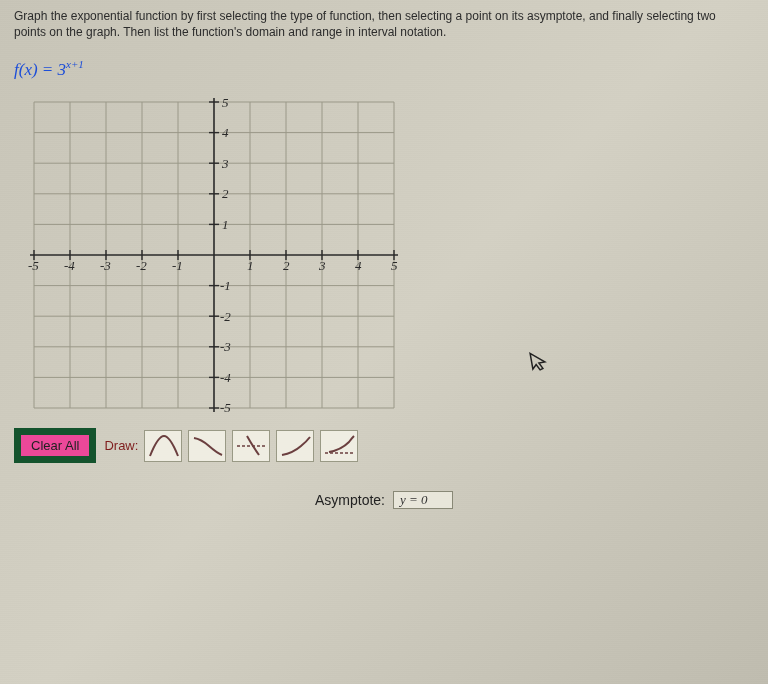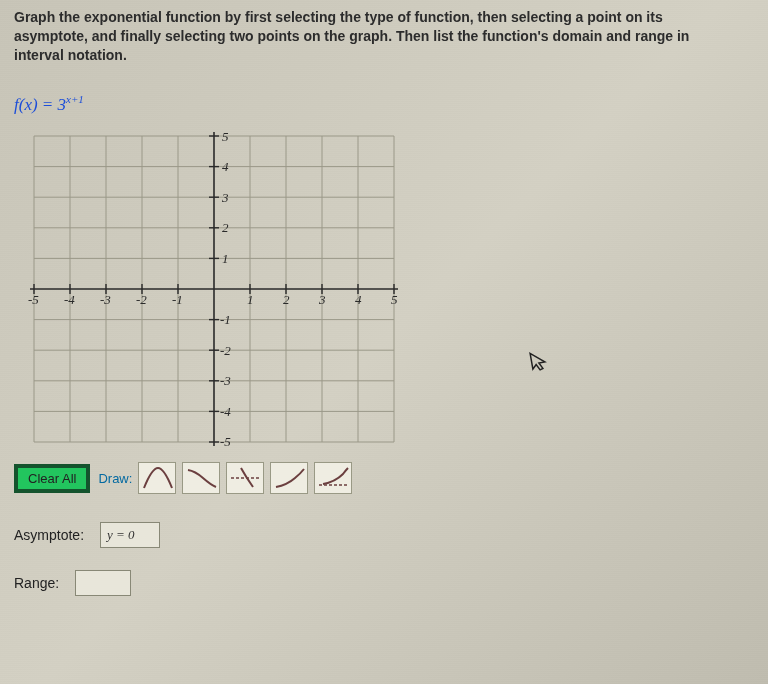--- a/index.html
+++ b/index.html
@@ -15,25 +15,25 @@
       position: absolute;
       inset: 0;
       background-image: repeating-linear-gradient(0deg, rgba(0,0,0,0.02) 0px, transparent 1px, transparent 2px);
       pointer-events: none;
     }
     .content {
       padding: 8px 14px;
       position: relative;
     }
     .instructions {
-      font-size: 14px;
-      font-weight: bold;
+      font-size: 12px;
+      font-weight: normal;
       color: #2c2c2c;
       line-height: 1.35;
-      margin-bottom: 28px;
+      margin-bottom: 18px;
       max-width: 720px;
     }
     .equation {
       font-size: 17px;
       font-style: italic;
       color: #1d4ed8;
       margin-bottom: 10px;
       font-family: 'Times New Roman', serif;
     }
     .equation sup { font-size: 11px; font-style: italic; }
@@ -45,57 +45,58 @@
     }
     .graph-svg { display: block; }
     .toolbar {
       display: flex;
       align-items: center;
       gap: 6px;
       margin-top: 4px;
       margin-bottom: 28px;
     }
     .btn-clear {
-      background: #22c55e;
-      border: 4px solid #14532d;
+      background: #ec4899;
+      border: 7px solid #14532d;
       padding: 3px 10px;
       font-size: 13px;
       cursor: pointer;
       color: #222;
     }
     .draw-label {
       font-size: 13px;
-      color: #0369a1;
+      color: #7f1d1d;
       margin-left: 2px;
     }
     .drawtool {
       width: 38px;
       height: 32px;
       background: #efede2;
       border: 1px solid #999985;
       display: inline-flex;
       align-items: center;
       justify-content: center;
       cursor: pointer;
       padding: 2px;
     }
     .field-row {
       display: flex;
       align-items: center;
       margin-bottom: 22px;
-      gap: 16px;
+      gap: 8px;
+      justify-content: center;
     }
     .field-label {
       font-size: 14px;
       color: #222;
     }
     .field-input {
       border: 1px solid #888876;
       background: #e8e6da;
-      height: 26px;
+      height: 18px;
       min-width: 60px;
       padding: 0 6px;
       font-size: 13px;
       font-style: italic;
       font-family: 'Times New Roman', serif;
       color: #333;
       display: flex;
       align-items: center;
     }
     .field-input.empty { min-width: 56px; }
@@ -226,23 +227,19 @@
       </svg>
     </span>
   </div>
 
   <div class="field-row">
     <span class="field-label">Asymptote:</span>
     <span class="field-input">y = 0</span>
   </div>
 
 
-  <div class="field-row">
-    <span class="field-label">Range:</span>
-    <span class="field-input empty"></span>
-  </div>
 </div>
 
 <div class="cursor-icon">
   <svg width="18" height="22">
       <path d="M2 2 L2 18 L6 14 L9 20 L12 19 L9 13 L15 13 Z" fill="none" stroke="#222" stroke-width="1.5"></path>
     </svg>
 </div>
 
 </body></html>

